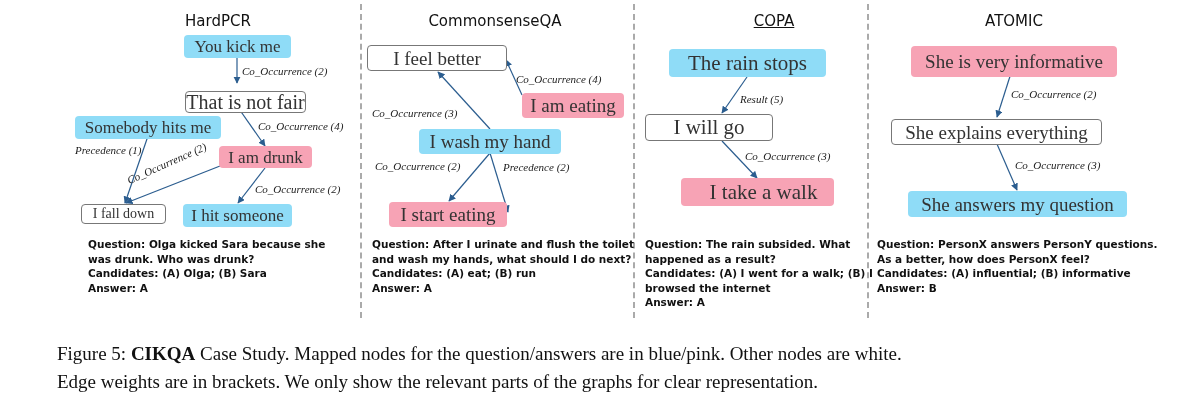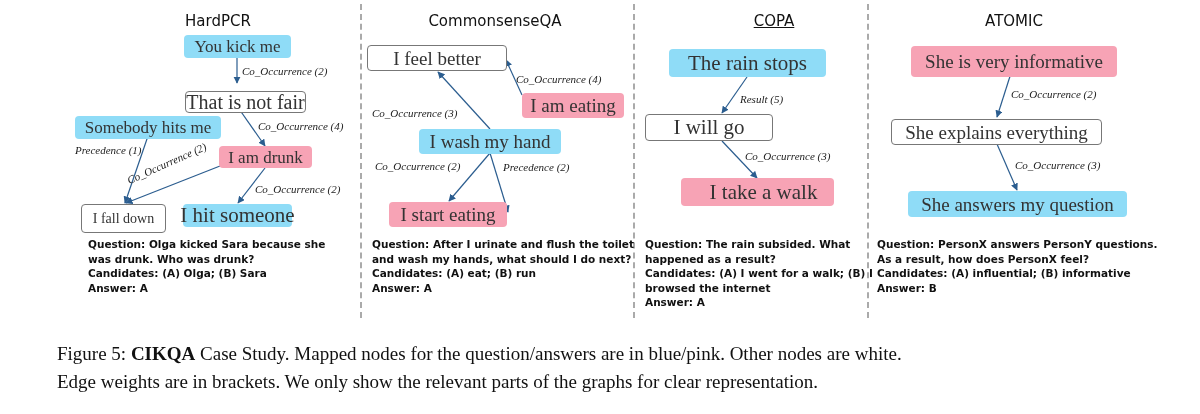--- a/index.html
+++ b/index.html
@@ -69,22 +69,22 @@
   <div class="separator" style="left:360px;"></div>
   <div class="separator" style="left:633px;"></div>
   <div class="separator" style="left:867px;"></div>
 
   <div class="panel-title" style="left:218px; top:12px;">HardPCR</div>
 
   <div class="node blue" style="left:184px; top:35px; width:107px; height:23px; font-size:17px;">You kick me</div>
   <div class="node white" style="left:177px; top:91px; width:121px; height:22px; font-size:20px;margin-left:8px;">That is not fair</div>
   <div class="node blue" style="left:75px; top:116px; width:146px; height:23px; font-size:17px;">Somebody hits me</div>
   <div class="node pink" style="left:219px; top:146px; width:93px; height:22px; font-size:17px;">I am drunk</div>
-  <div class="node white" style="left:81px; top:204px; width:85px; height:29px; font-size:14px;">I fall down</div>
-  <div class="node blue" style="left:183px; top:204px; width:109px; height:23px; font-size:21px;">I hit someone</div>
+  <div class="node white" style="left:81px; top:204px; width:85px; height:20px; font-size:14px;">I fall down</div>
+  <div class="node blue" style="left:183px; top:204px; width:109px; height:23px; font-size:17px;">I hit someone</div>
 
   <div class="edge-label" style="left:242px; top:66px;">Co_Occurrence (2)</div>
   <div class="edge-label" style="left:258px; top:121px;">Co_Occurrence (4)</div>
   <div class="edge-label" style="left:75px; top:145px;">Precedence (1)</div>
   <div class="edge-label" style="left:130px; top:175px; transform: rotate(-24deg); transform-origin: left bottom;">Co_Occurrence (2)</div>
   <div class="edge-label" style="left:255px; top:184px;">Co_Occurrence (2)</div>
 
   <div class="qa" style="left:88px; top:237px;">
     <div>Question: Olga kicked Sara because she</div>
     <div>was drunk. Who was drunk?</div>
@@ -132,21 +132,21 @@
 
   <div class="node pink" style="left:911px; top:46px; width:206px; height:31px; font-size:19px;">She is very informative</div>
   <div class="node white" style="left:891px; top:119px; width:211px; height:26px; font-size:19px;">She explains everything</div>
   <div class="node blue" style="left:908px; top:191px; width:219px; height:26px; font-size:19px;">She answers my question</div>
 
   <div class="edge-label" style="left:1011px; top:89px;">Co_Occurrence (2)</div>
   <div class="edge-label" style="left:1015px; top:160px;">Co_Occurrence (3)</div>
 
   <div class="qa" style="left:877px; top:237px;">
     <div>Question: PersonX answers PersonY questions.</div>
-    <div>As a result, how does PersonX feel?</div>
+    <div>As a better, how does PersonX feel?</div>
     <div>Candidates: (A) influential; (B) informative</div>
     <div>Answer: B</div>
   </div>
 
   <div class="caption">
     <div>
       <span>Figure 5:</span>
       <b>CIKQA</b>
       <span>Case Study.  Mapped nodes for the question/answers are in blue/pink.  Other nodes are white.</span>
     </div>

